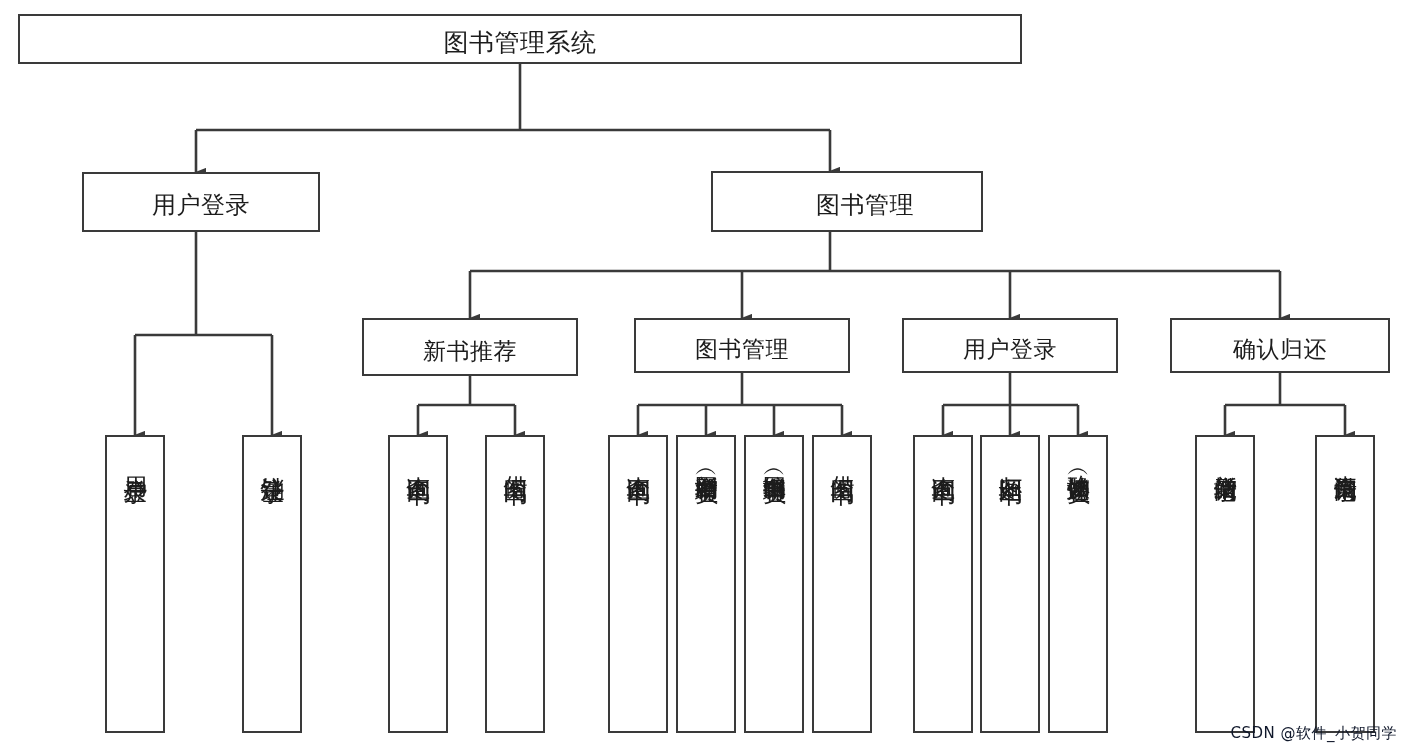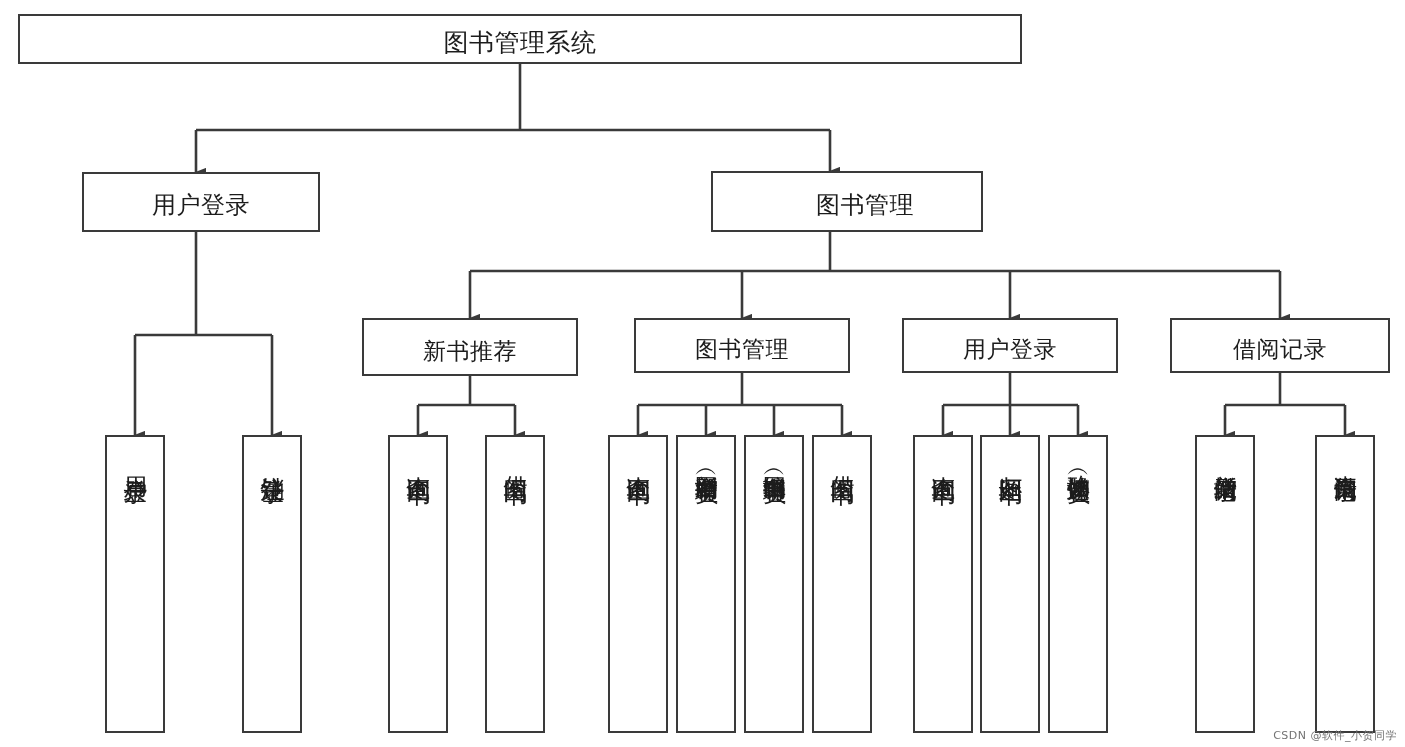--- a/index.html
+++ b/index.html
@@ -63,22 +63,22 @@
     letter-spacing: 2px;
     white-space: pre-line;
     text-align: left;
   }
   .node-leaf.tall .label { font-size: 23px; letter-spacing: 1px; }
 
   #watermark {
     position: absolute;
     right: 8px;
     bottom: 4px;
-    font-size: 11px;
-    color: #737373;
+    font-size: 15px;
+    color: #0f172a;
     letter-spacing: 0.5px;
     white-space: nowrap;
     font-family: "DejaVu Sans", "Liberation Sans", sans-serif;
     text-align: right;
   }
 </style>
 </head>
 <body>
 
 <div id="diagram-root">
@@ -147,21 +147,21 @@
   <div class="node node-l3" style="left:362px; top:318px; width:216px; height:58px;">
     <span class="label">新书推荐</span>
   </div>
   <div class="node node-l3" style="left:634px; top:318px; width:216px; height:55px;">
     <span class="label">图书管理</span>
   </div>
   <div class="node node-l3" style="left:902px; top:318px; width:216px; height:55px;">
     <span class="label">用户登录</span>
   </div>
   <div class="node node-l3" style="left:1170px; top:318px; width:220px; height:55px;">
-    <span class="label">借阅记录</span>
+    <span class="label">确认归还</span>
   </div>
 
   <div class="node node-leaf" style="left:105px; top:435px; width:60px; height:298px;">
     <span class="label">用户登录</span>
   </div>
   <div class="node node-leaf" style="left:242px; top:435px; width:60px; height:298px;">
     <span class="label">注销登录</span>
   </div>
 
   <div class="node node-leaf" style="left:388px; top:435px; width:60px; height:298px;">

